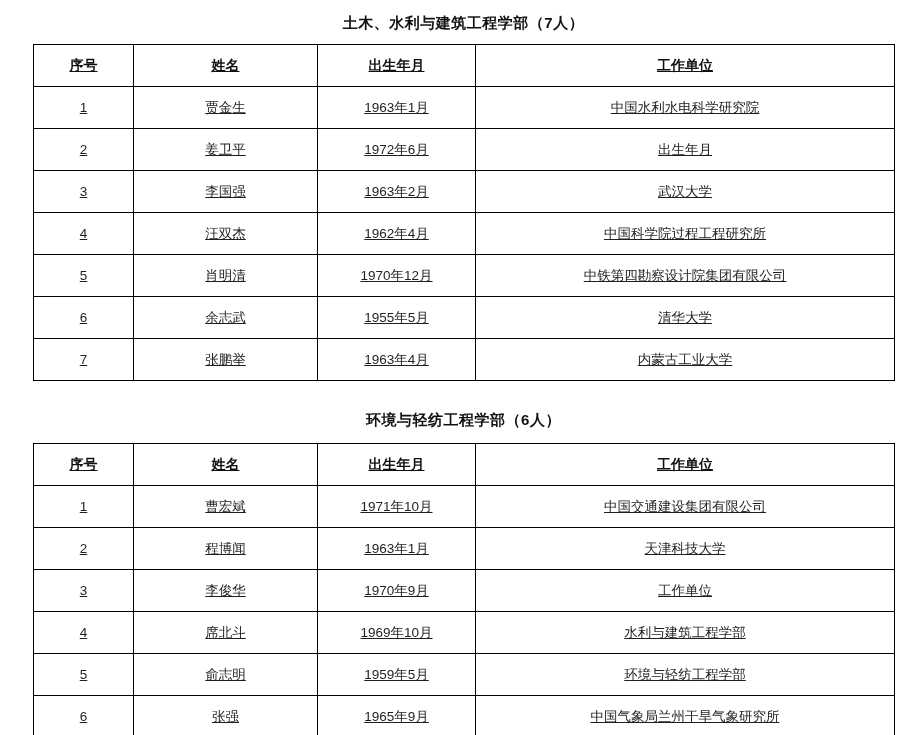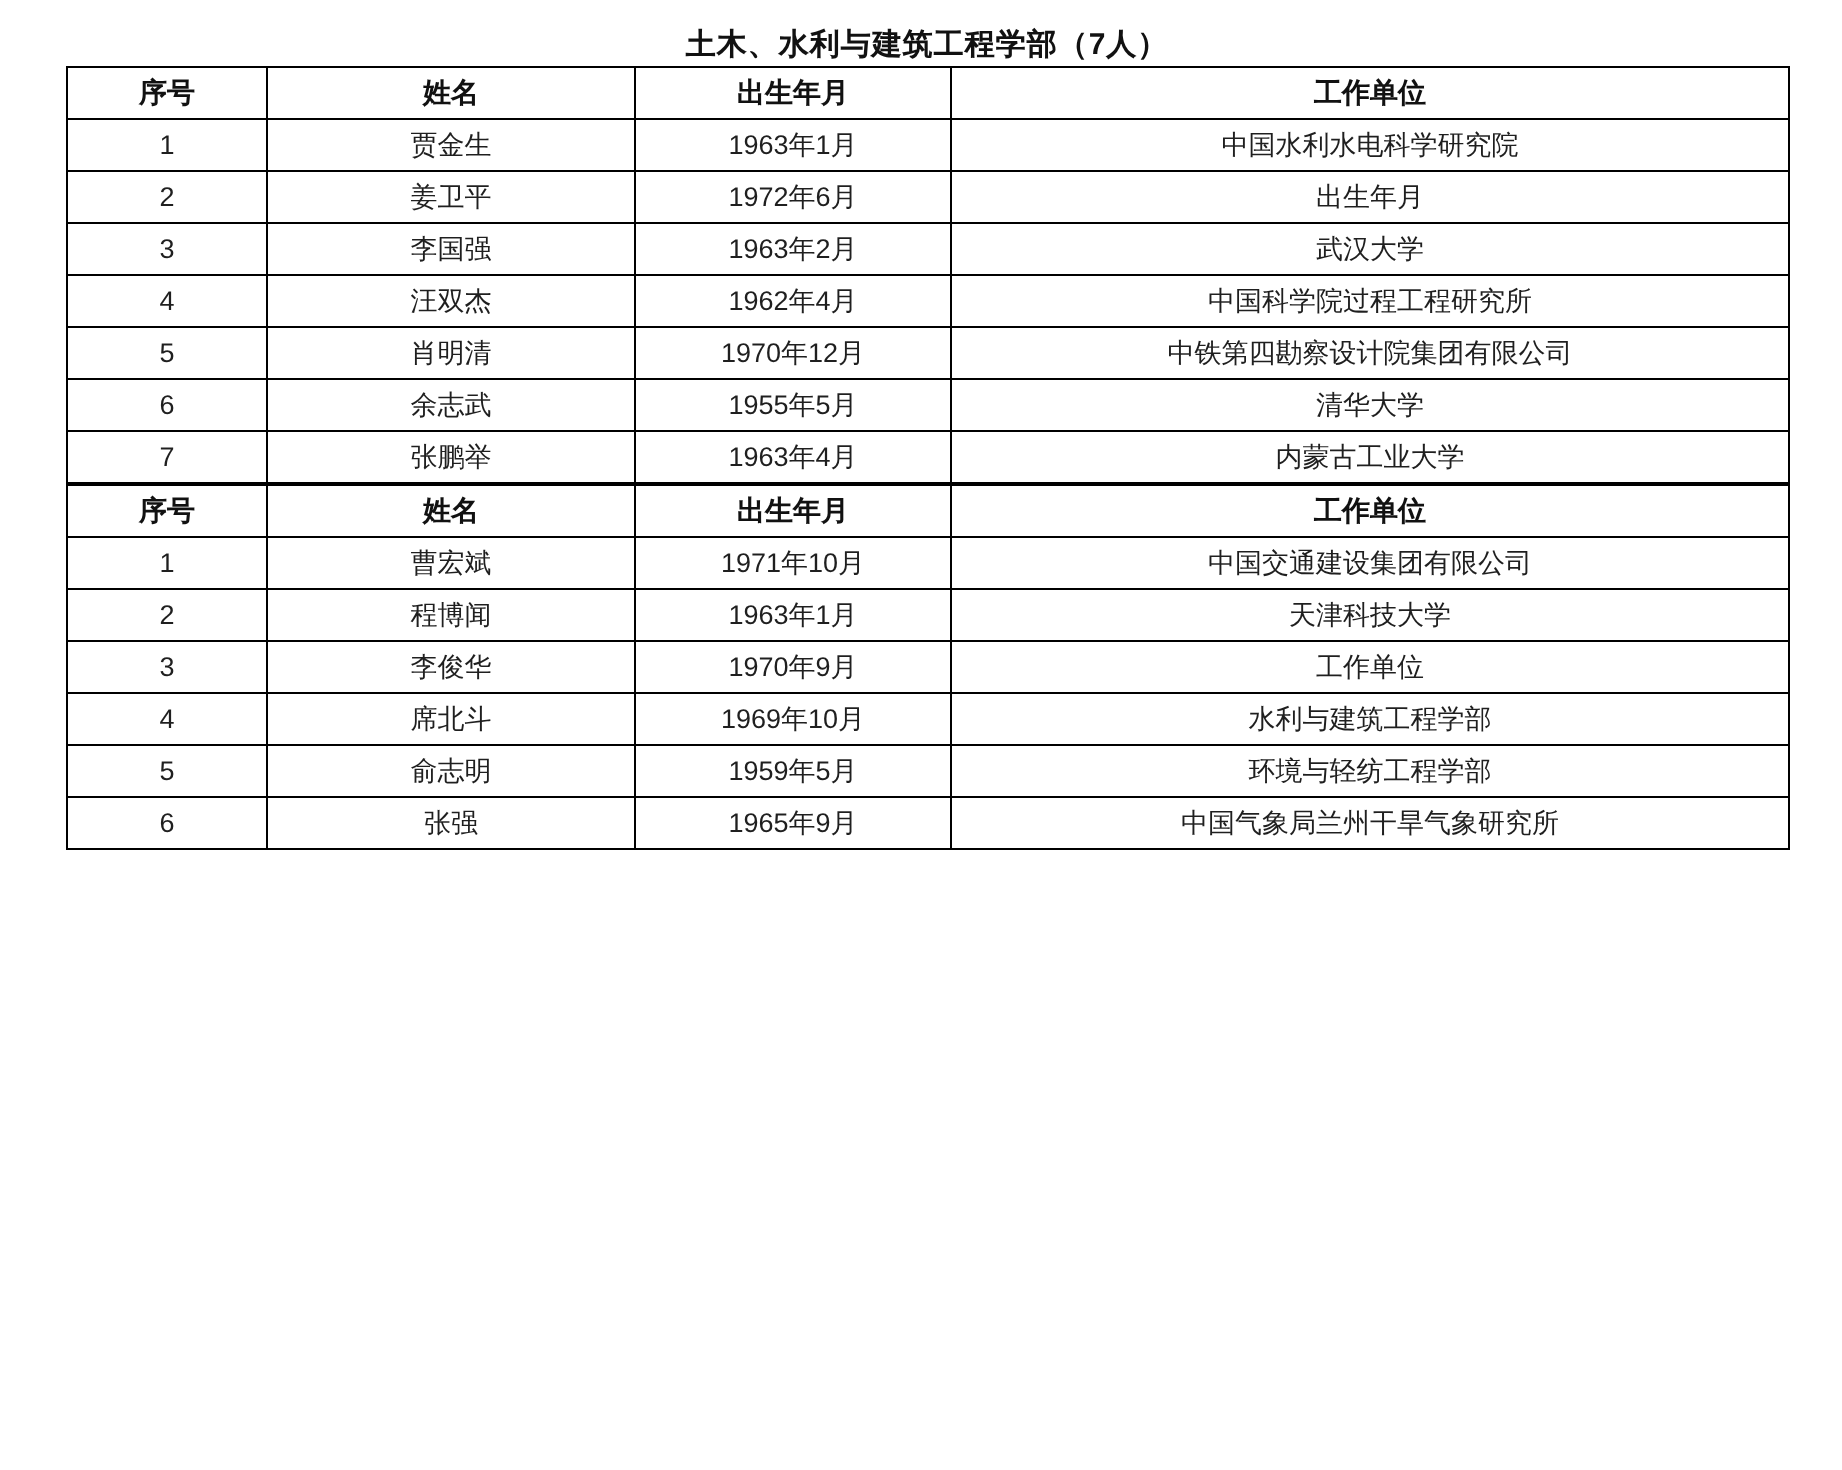--- a/index.html
+++ b/index.html
@@ -8,47 +8,49 @@
     width: 921px;
     height: 735px;
     font-family: "Liberation Sans", "DejaVu Sans", sans-serif;
     color: #1f1f1f;
     overflow: hidden;
   }
   .doc { padding-top: 13px; }
   .section-title {
     width: 861px;
     margin-left: 33px;
+    margin-bottom: 11px;
     text-align: center;
     font-size: 15px;
     font-weight: bold;
     color: #111111;
     line-height: 20px;
     letter-spacing: 0.5px;
   }
   .section-2 .section-title {
     margin-top: 29px;
     margin-bottom: 13px;
   }
   table.roster {
     width: 861px;
     margin-left: 33px;
     border-collapse: collapse;
     table-layout: fixed;
   }
   table.roster th,
   table.roster td {
     border: 1px solid #000000;
-    height: 26px;
+    height: 42px;
     text-align: center;
     vertical-align: middle;
     font-size: 13.5px;
     color: #1f1f1f;
     overflow: hidden;
     white-space: nowrap;
+    text-decoration: underline;
   }
   table.roster th {
     font-size: 14px;
     font-weight: bold;
     color: #111111;
   }
   col.c-no    { width: 100px; }
   col.c-name  { width: 184px; }
   col.c-birth { width: 158px; }
   col.c-org   { width: 419px; }
@@ -123,20 +125,21 @@
             <td>7</td>
             <td>张鹏举</td>
             <td>1963年4月</td>
             <td>内蒙古工业大学</td>
           </tr>
         </tbody>
     </table>
   </div>
 
   <div class="section section-2">
+    <div class="section-title">环境与轻纺工程学部（6人）</div>
     <table class="roster">
       <colgroup>
         <col class="c-no">
           <col class="c-name">
           <col class="c-birth">
           <col class="c-org">
       </colgroup>
       <thead>
         <tr>
           <th>序号</th>

